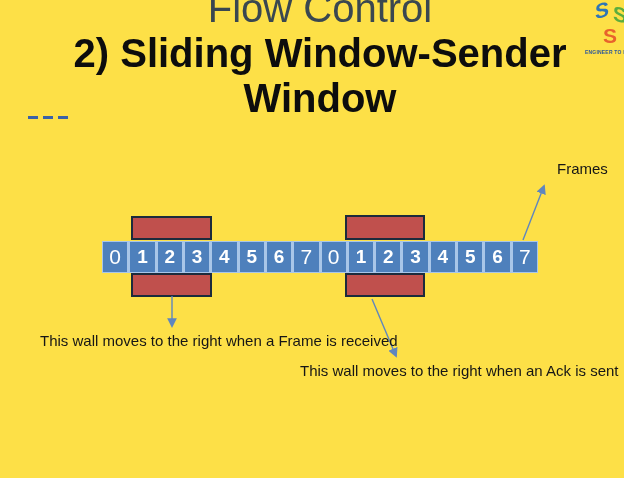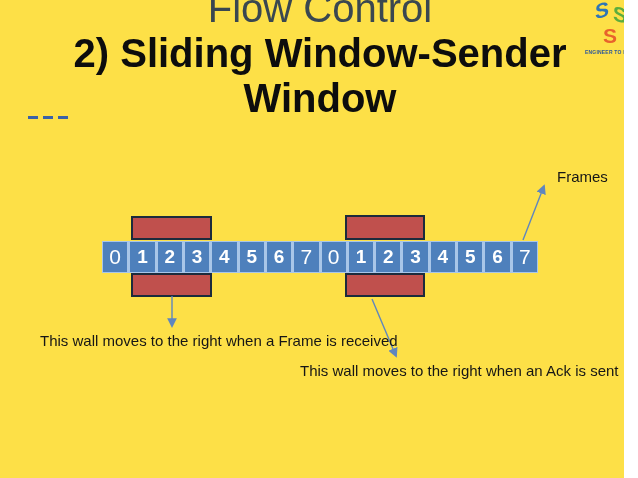--- a/index.html
+++ b/index.html
@@ -50,21 +50,21 @@
   .wall1-top    { left:131px; top:216px; width:81px; height:24px; }
   .wall1-bottom { left:131px; top:273px; width:81px; height:24px; }
   .wall2-top    { left:345px; top:215px; width:80px; height:25px; }
   .wall2-bottom { left:345px; top:273px; width:80px; height:24px; }
   
   .arrows { position:absolute; left:0; top:0; width:638px; height:478px; pointer-events:none; }
   .arrow-line { stroke:var(--arrow); stroke-width:1.4; fill:none; }
   .arrow-head { fill:var(--arrow); }
   
   .note { position:absolute; color:#161616; font-size:15px; white-space:nowrap; }
-  .note-frames        { left:557px; top:168px; }
+  .note-frames        { left:557px; top:160px; }
   .note-frame-received{ left:40px;  top:332px; }
   .note-ack-sent      { left:300px; top:362px; }
 </style>
 </head>
 <body>
 
 <div id="canvas">
 
   <div class="title-line1">Flow Control</div>
   <div class="title-line23">2) Sliding Window-Sender Window</div>

